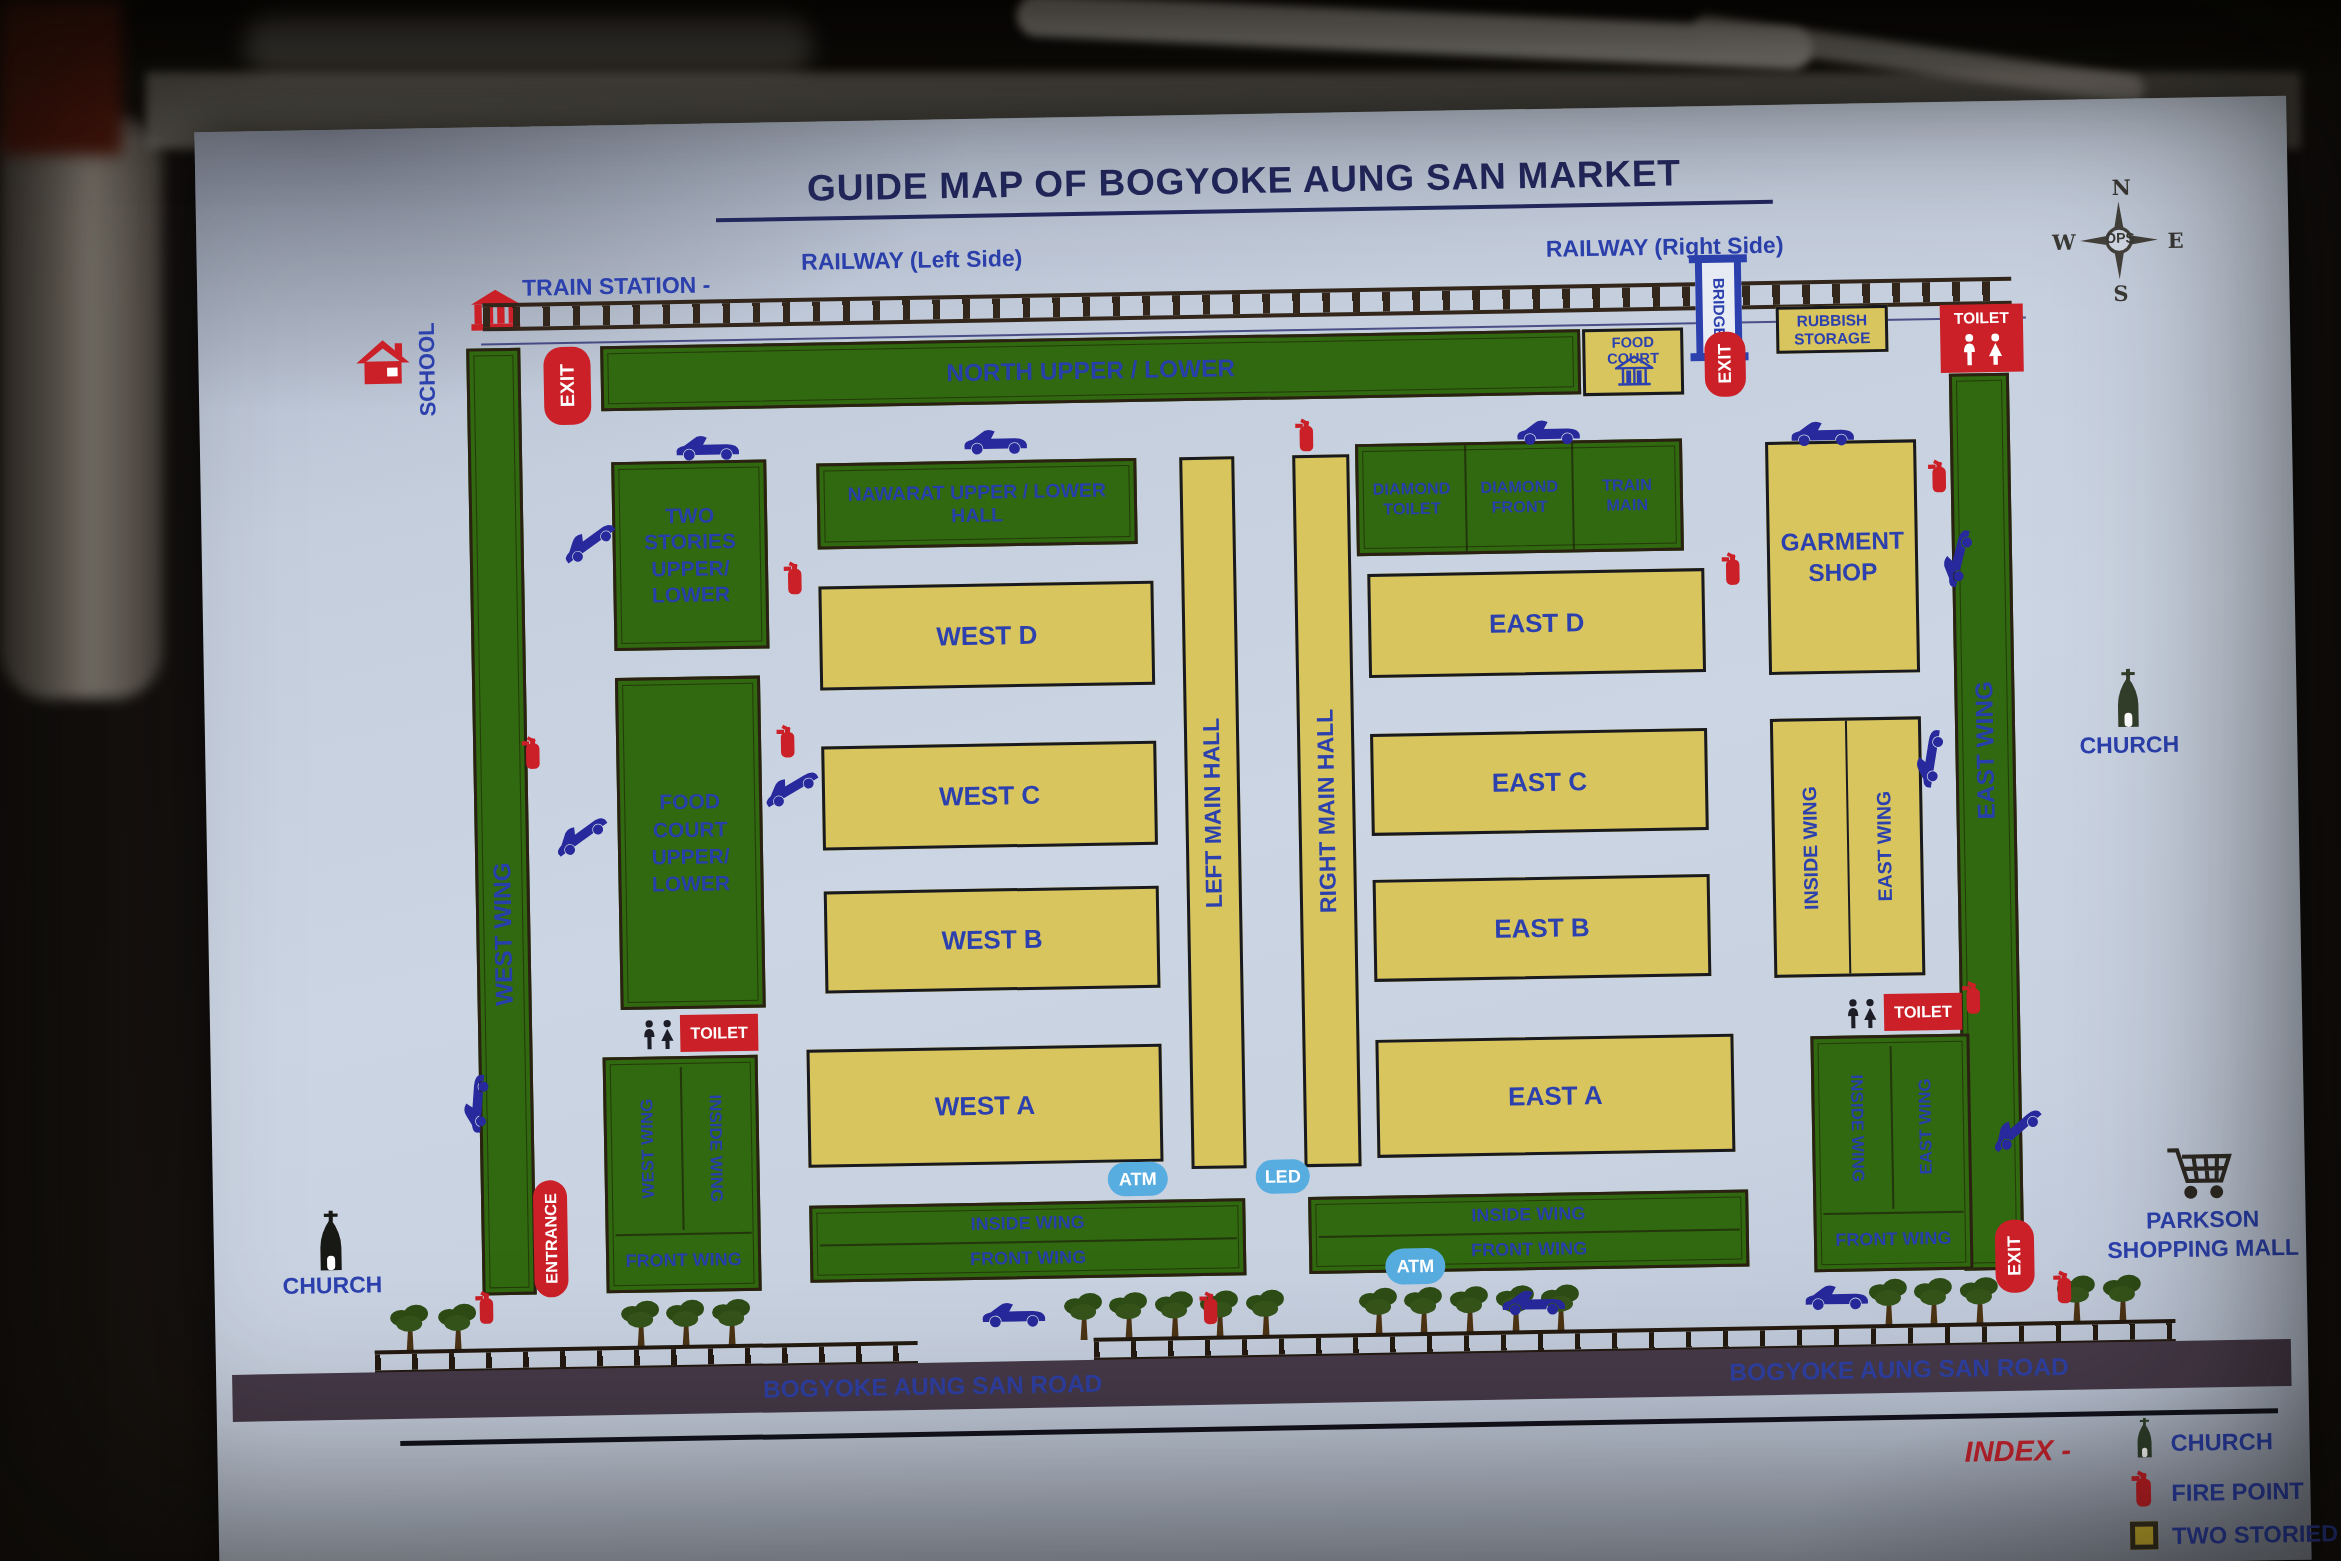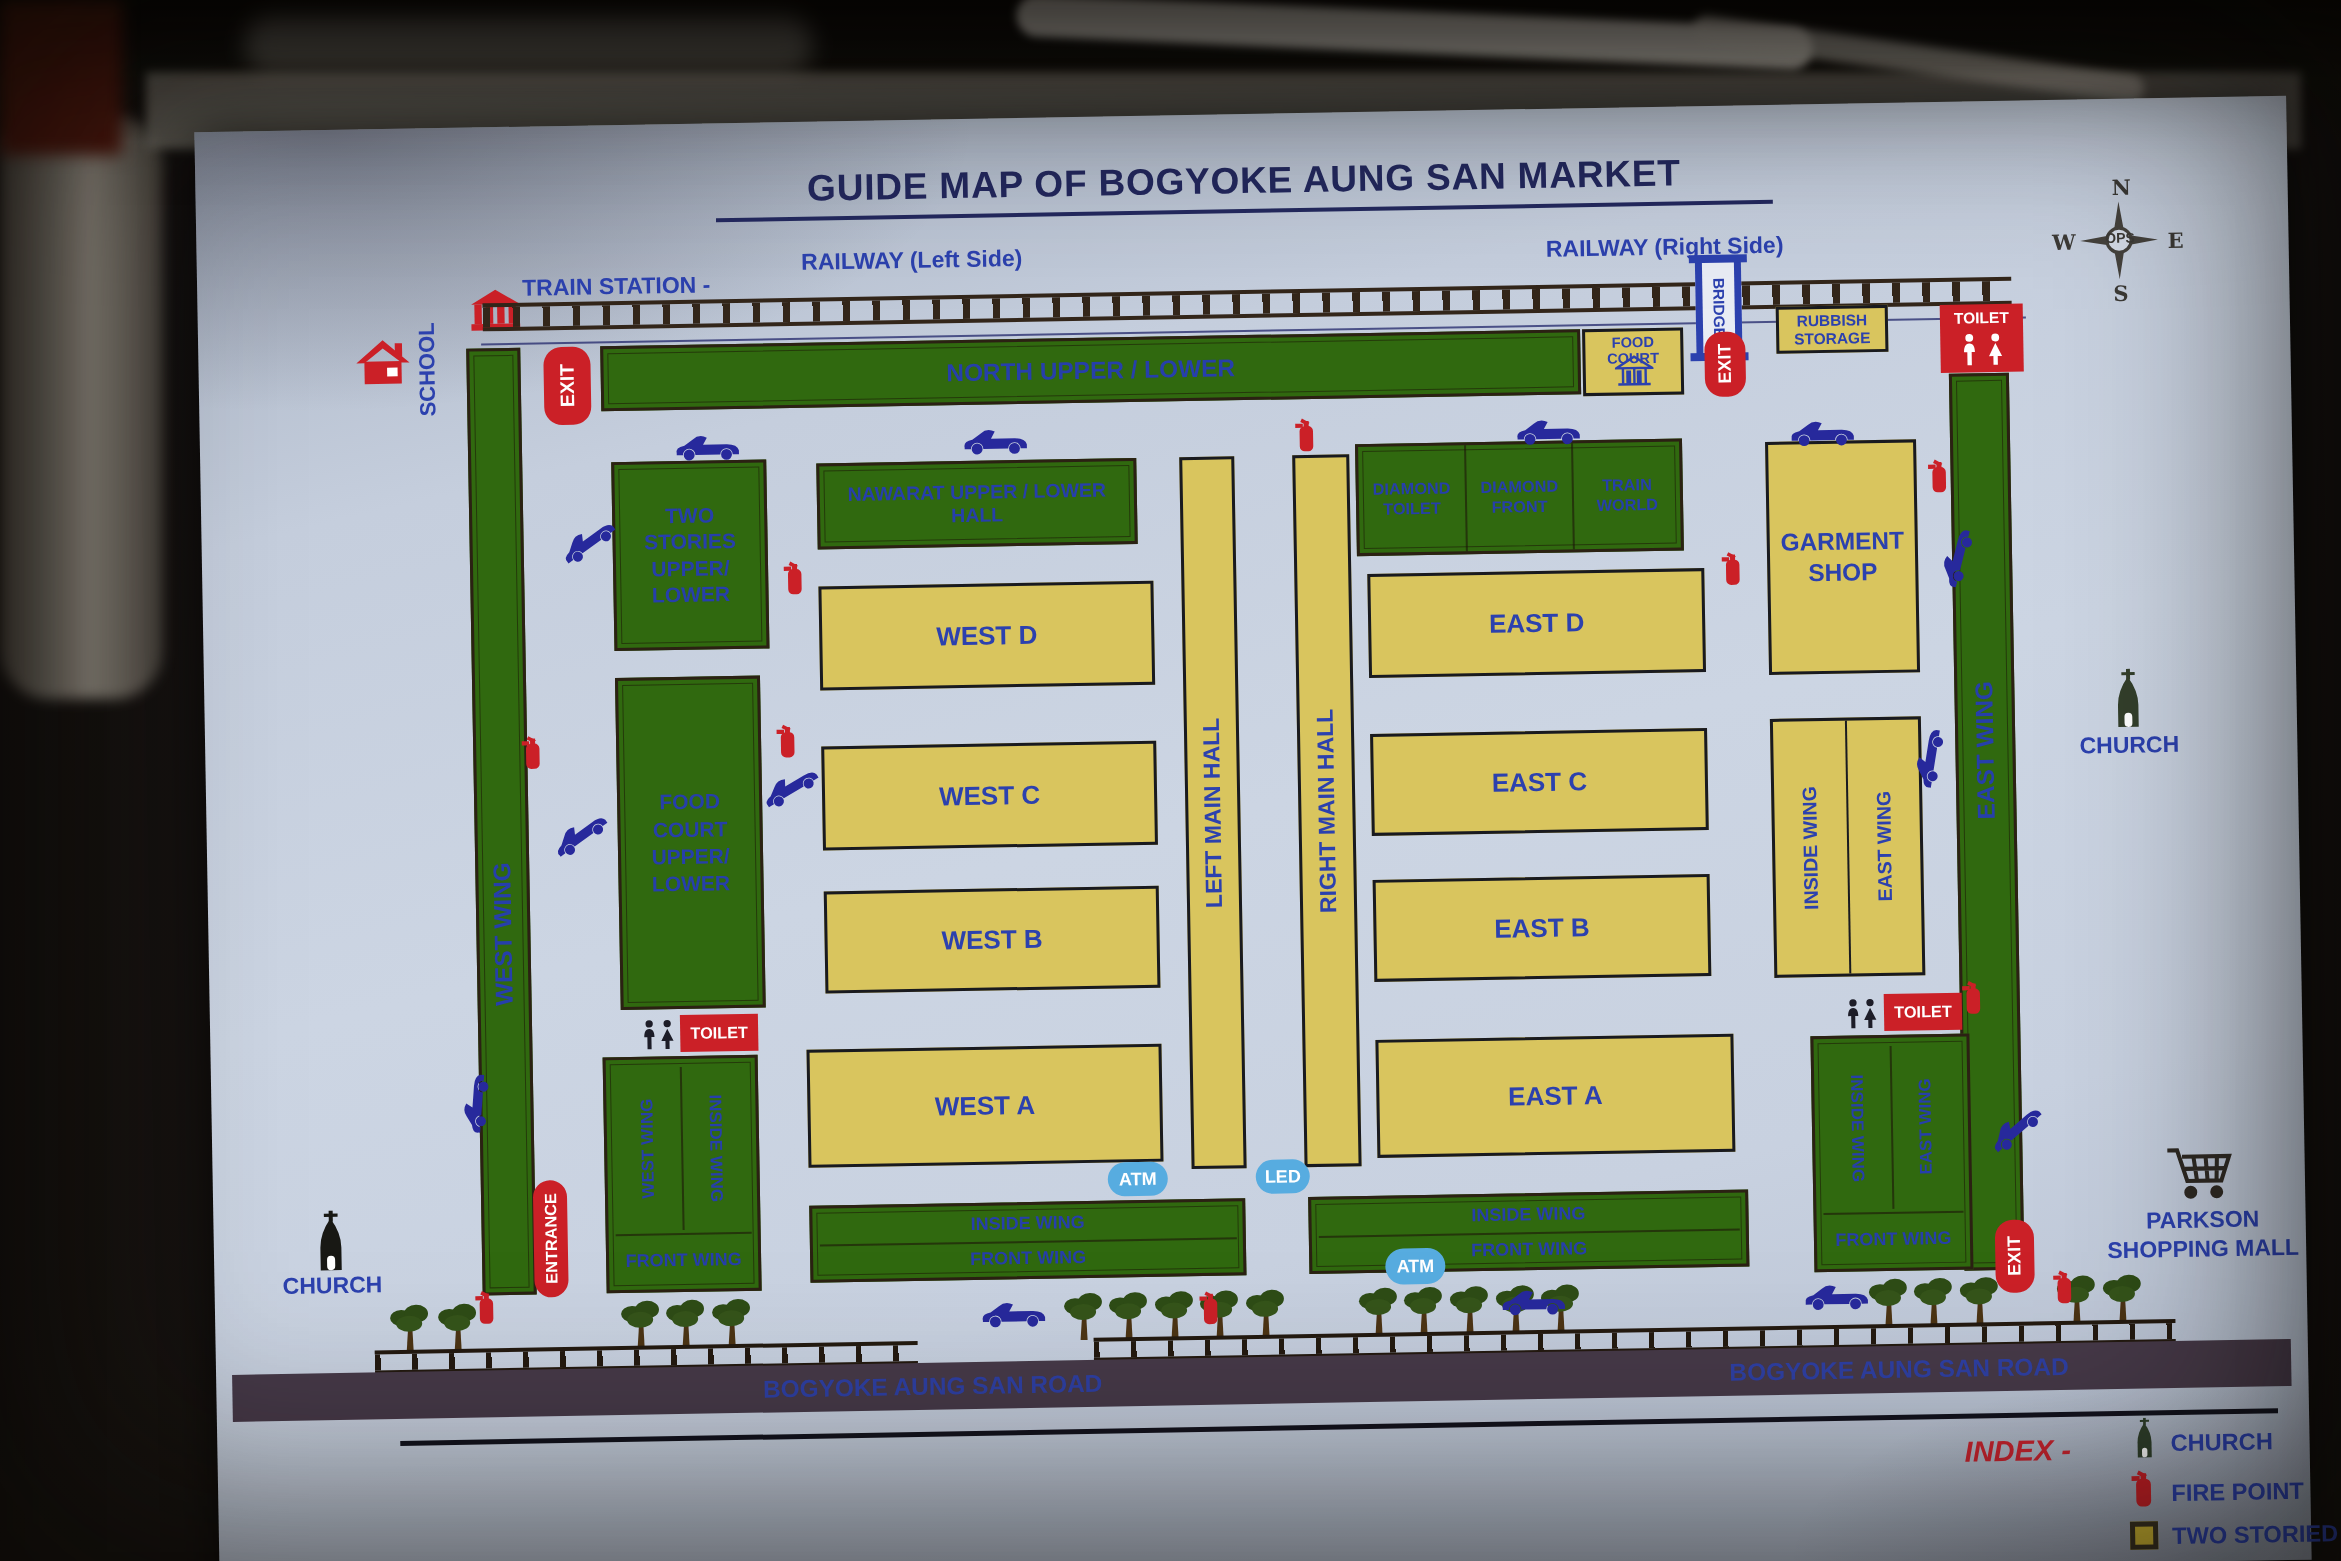--- a/index.html
+++ b/index.html
@@ -260,21 +260,21 @@
       </div>
       <div class="flexc" style="flex:1;border-left:2.4px solid rgba(28,20,8,.6);">
         <span class="ongreen" style="font-size:16.3px;line-height:1.2;">
           <span class="line">DIAMOND</span>
           <span class="line">FRONT</span>
         </span>
       </div>
       <div class="flexc" style="flex:1;border-left:2.4px solid rgba(28,20,8,.6);">
         <span class="ongreen" style="font-size:16.3px;line-height:1.2;">
           <span class="line">TRAIN</span>
-          <span class="line">WORLD</span>
+          <span class="line">MAIN</span>
         </span>
       </div>
     </div>
 
     <div class="ybox flexc" style="left:1165px;top:462px;width:337px;height:104px;">
       <span class="bluetxt" style="font-size:26px;">EAST D</span>
     </div>
     <div class="ybox flexc" style="left:1165px;top:622px;width:337px;height:102px;">
       <span class="bluetxt" style="font-size:26px;">EAST C</span>
     </div>

